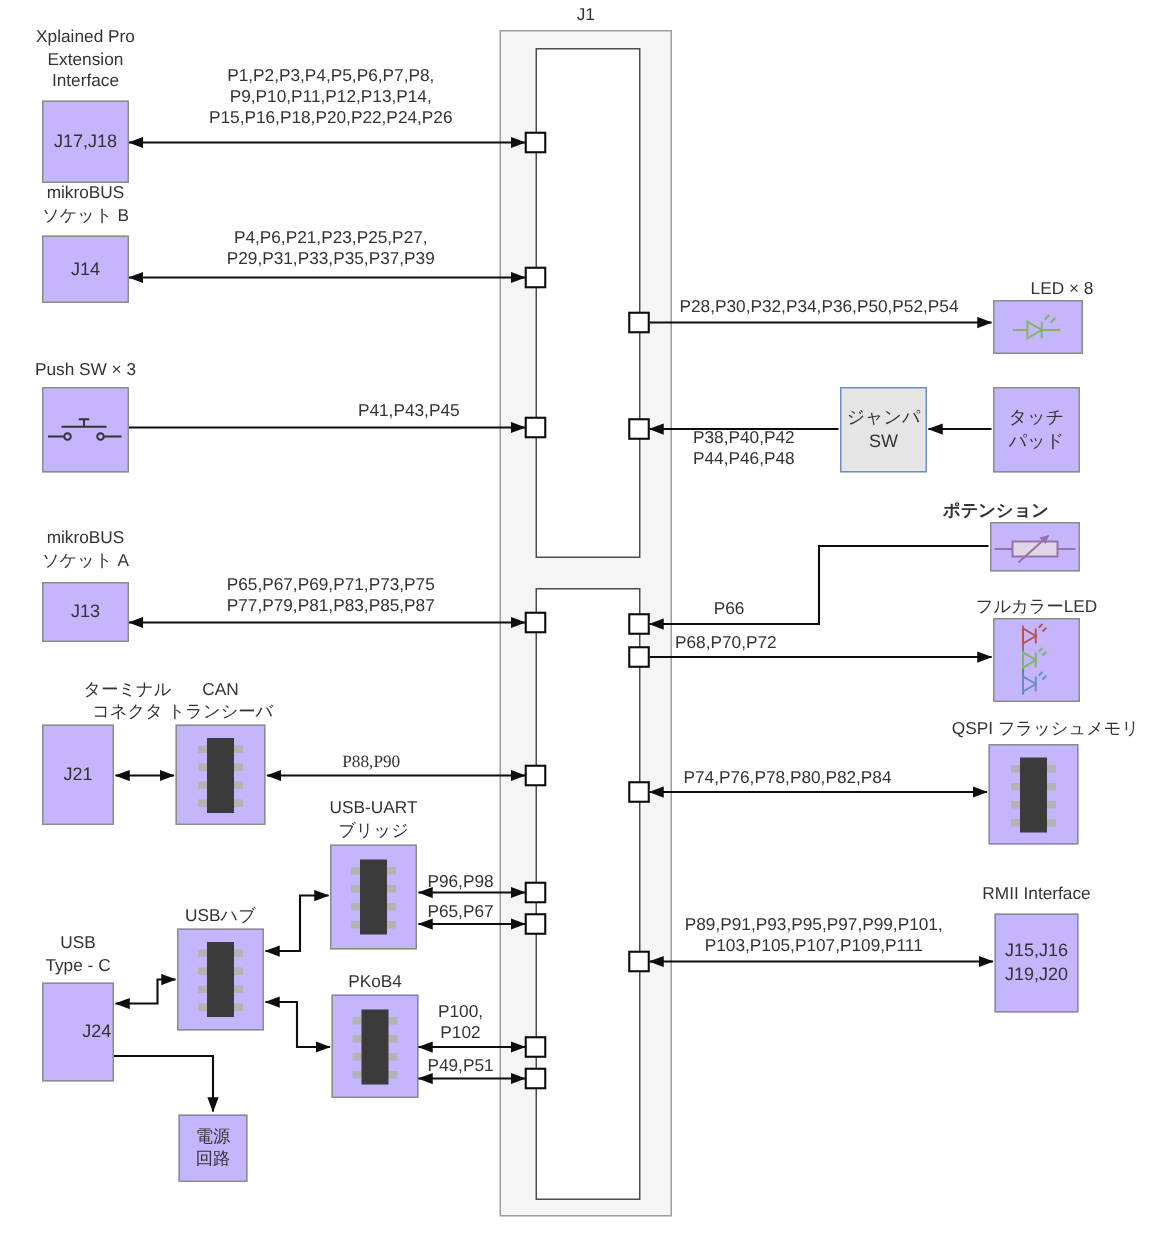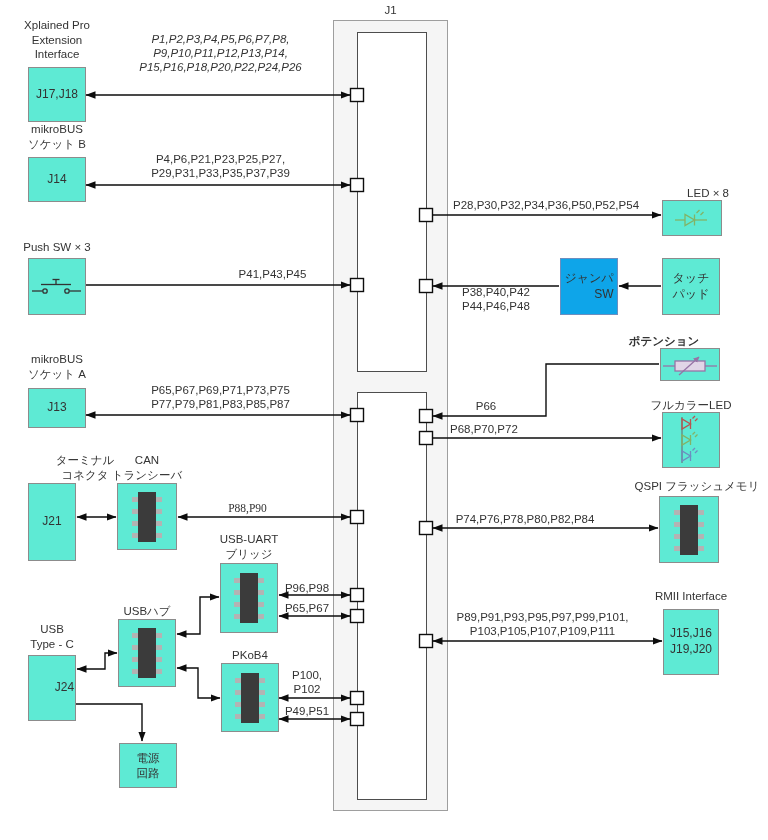--- a/index.html
+++ b/index.html
@@ -1,21 +1,21 @@
 <!DOCTYPE html>
 <html><head>
 <meta charset="utf-8">
 <style>
   html,body{margin:0;padding:0;background:#ffffff;}
   .stage{position:relative;width:768px;height:840px;background:#ffffff;
          font-family:"Liberation Sans","DejaVu Sans",sans-serif;overflow:hidden;}
-  .box{position:absolute;box-sizing:border-box;background:#5eead4;border:1px solid #8c8c8c;
+  .box{position:absolute;box-sizing:border-box;background:#c4b5fd;border:1px solid #8c8c8c;
        display:flex;align-items:center;justify-content:center;text-align:center;
        font-size:12px;color:#333;line-height:1.3;white-space:pre-line;}
-  .box.blue{background:#0ea5e9;border-color:#6c8ebf;text-align:right;}
+  .box.blue{background:#e5e5e5;border-color:#6c8ebf;}
   .box.inner{background:#ffffff;border:1px solid #4d4d4d;}
   .box.outer{background:#f5f5f5;border:1px solid #9e9e9e;}
   .cap{position:absolute;text-align:center;font-size:11.5px;color:#333;line-height:1.28;white-space:pre-line;}
   .pins{position:absolute;font-size:11.5px;color:#333;line-height:1.22;white-space:pre-line;text-align:center;}
   .pins.left{text-align:left;}
   svg.lines{position:absolute;left:0;top:0;pointer-events:none;}
   .icon{display:block;}
 </style>
 </head>
 <body>
@@ -50,21 +50,21 @@
       </g>
     </svg>
   </div>
 
   <div class="cap" style="left:0px;top:352px;width:114px;">mikroBUS
 ソケット A</div>
   <div class="box" style="left:28px;top:388px;width:58px;height:40px;">J13</div>
 
   <div class="cap" style="left:0px;top:453px;width:104px;padding-left:33px;">ターミナル
 コネクタ</div>
-  <div class="box" style="left:28px;top:483px;width:48px;height:78px;">J21</div>
+  <div class="box" style="left:28px;top:483px;width:48px;height:67px;">J21</div>
 
   <div class="cap" style="left:97px;top:453px;width:100px;">CAN
 トランシーバ</div>
   <div class="box" style="left:117px;top:483px;width:60px;height:67px;">
     <svg class="icon" width="40" height="56" viewBox="0 0 40 56">
       <g fill="#b3b3b3">
           <rect x="5" y="8" width="6" height="5"></rect>
           <rect x="5" y="20" width="6" height="5"></rect>
           <rect x="5" y="32" width="6" height="5"></rect>
           <rect x="5" y="44" width="6" height="5"></rect>
@@ -126,21 +126,21 @@
           <rect x="29" y="44" width="6" height="5"></rect>
         </g>
       <rect x="11" y="3" width="18" height="50" fill="#3b3b3b"></rect>
     </svg>
   </div>
 
   <div class="cap" style="left:2px;top:622px;width:100px;">USB
 Type - C</div>
   <div class="box" style="left:28px;top:655px;width:48px;height:66px;padding-left:25px;">J24</div>
 
-  <div class="box" style="left:119px;top:743px;width:58px;height:45px;font-size:11.5px;">電源
+  <div class="box" style="left:119px;top:743px;width:46px;height:45px;font-size:11.5px;">電源
 回路</div>
 
   <div class="cap" style="left:658px;top:186px;width:100px;">LED × 8</div>
   <div class="box" style="left:662px;top:200px;width:60px;height:36px;">
     <svg class="icon" width="34" height="20" viewBox="0 0 34 20">
       <g stroke="#82b366" stroke-width="1.3" fill="none">
         <line x1="0" y1="12" x2="10" y2="12"></line>
           <polygon points="10,6.5 10,17.5 19.5,12"></polygon>
         <line x1="19.5" y1="6.5" x2="19.5" y2="17.5"></line>
           <line x1="19.5" y1="12" x2="32" y2="12"></line>
@@ -209,21 +209,21 @@
           <rect x="29" y="44" width="6" height="5"></rect>
         </g>
       <rect x="11" y="3" width="18" height="50" fill="#3b3b3b"></rect>
     </svg>
   </div>
 
   <div class="cap" style="left:641px;top:589px;width:100px;">RMII Interface</div>
   <div class="box" style="left:663px;top:609px;width:56px;height:66px;">J15,J16
 J19,J20</div>
 
-  <div class="pins" style="left:108px;top:32px;width:225px;font-style:italic;">P1,P2,P3,P4,P5,P6,P7,P8,
+  <div class="pins" style="left:108px;top:44px;width:225px;">P1,P2,P3,P4,P5,P6,P7,P8,
 P9,P10,P11,P12,P13,P14,
 P15,P16,P18,P20,P22,P24,P26</div>
   <div class="pins" style="left:108px;top:152px;width:225px;">P4,P6,P21,P23,P25,P27,
 P29,P31,P33,P35,P37,P39</div>
   <div class="pins" style="left:215px;top:267px;width:115px;">P41,P43,P45</div>
   <div class="pins" style="left:435px;top:198px;width:222px;">P28,P30,P32,P34,P36,P50,P52,P54</div>
   <div class="pins left" style="left:462px;top:250px;width:90px;margin-top:35px;">P38,P40,P42
 P44,P46,P48</div>
   <div class="pins" style="left:108px;top:383px;width:225px;">P65,P67,P69,P71,P73,P75
 P77,P79,P81,P83,P85,P87</div>

